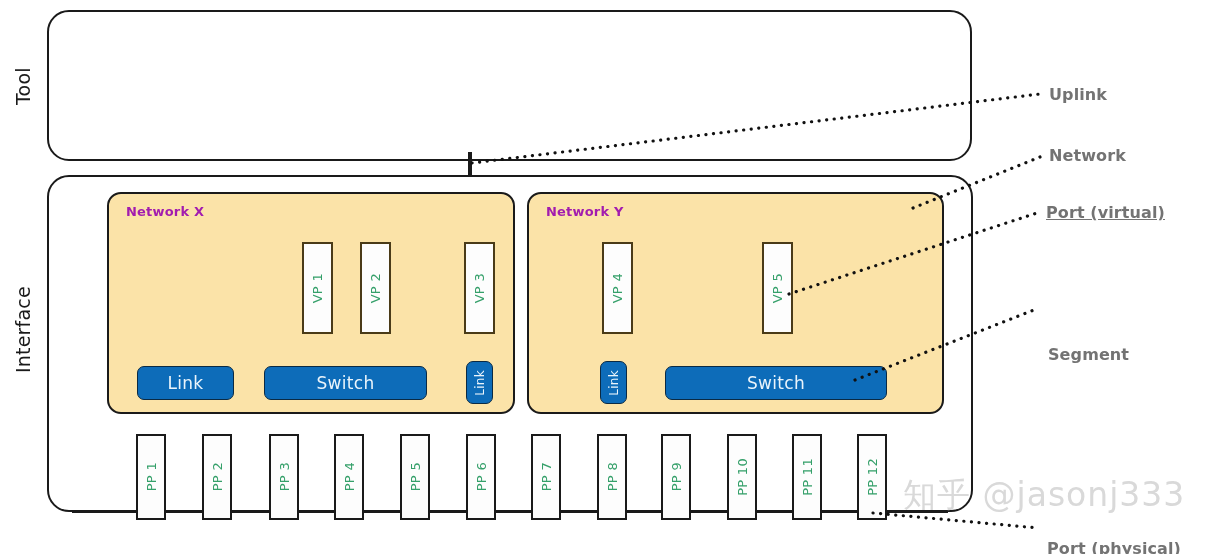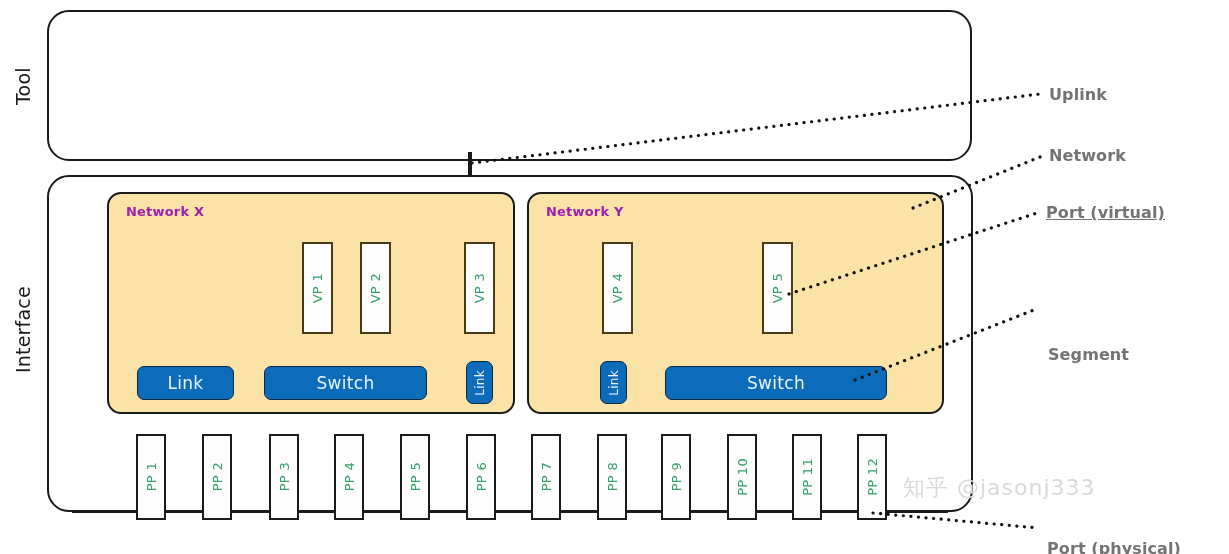--- a/index.html
+++ b/index.html
@@ -178,21 +178,21 @@
     height: 554px;
     pointer-events: none;
     z-index: 6;
   }
 
   
   #watermark {
     position: absolute;
     left: 903px;
     top: 473px;
-    font-size: 22px;
+    font-size: 33px;
     color: #d9d9d9;
     white-space: nowrap;
     letter-spacing: 1px;
     z-index: 2;
     font-family: "DejaVu Sans", "Liberation Sans", sans-serif;
   }
 </style>
 </head>
 <body>
 

